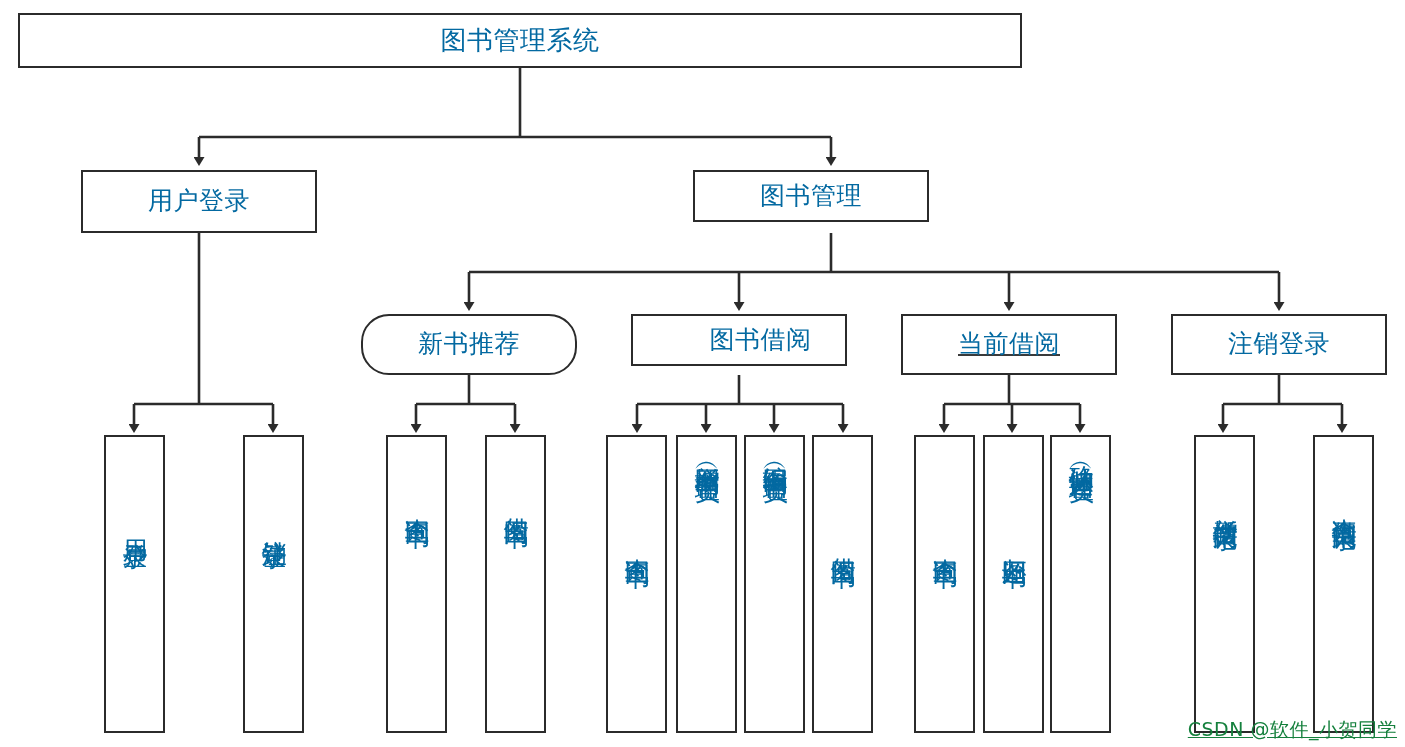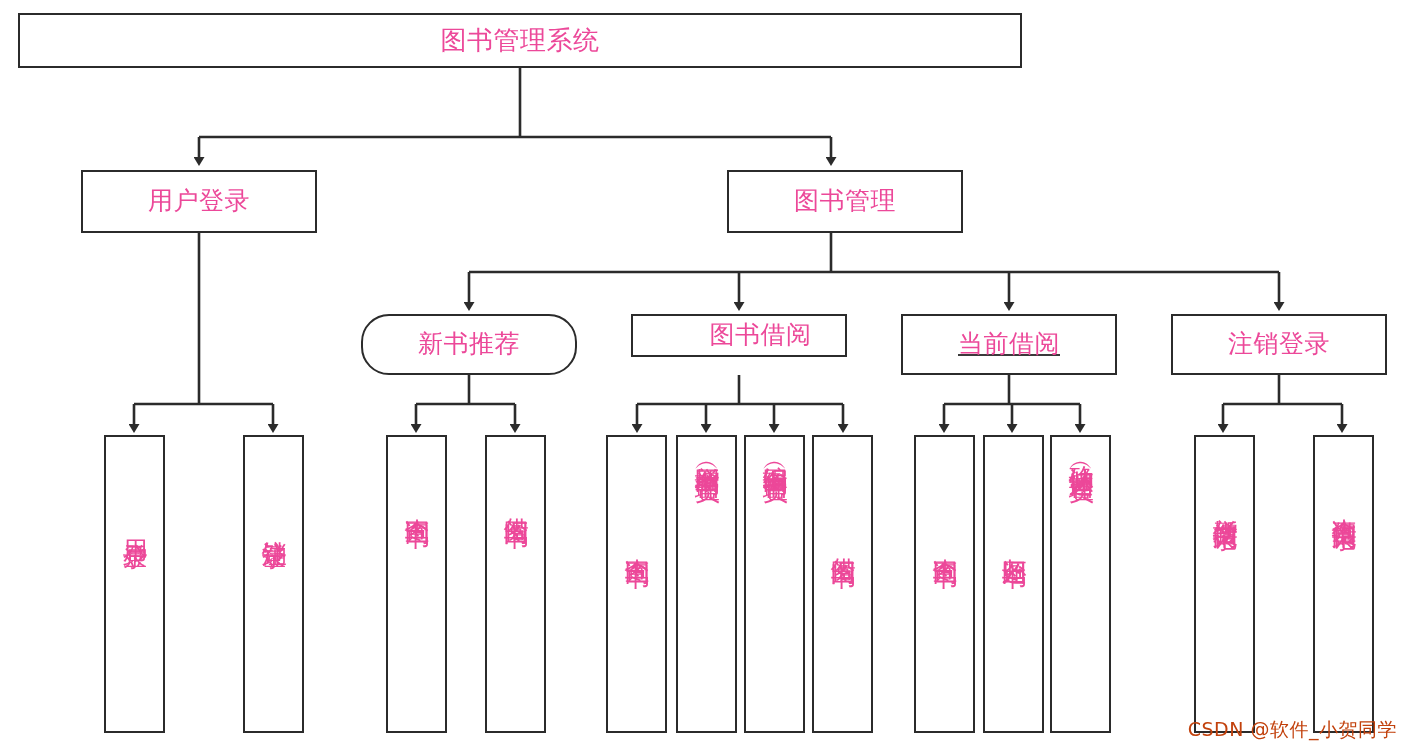--- a/index.html
+++ b/index.html
@@ -33,21 +33,21 @@
     background: #ffffff;
     display: flex;
     align-items: center;
     justify-content: center;
     color: #3a3a3a;
   }
   .node .node-label {
     display: block;
     text-align: center;
     line-height: 1.22;
-    color: #ec4899;
+    color: #0369a1;
   }
   
   .node.horiz .node-label {
     writing-mode: horizontal-tb;
     font-size: 25px;
     letter-spacing: 0.5px;
   }
   .node.root .node-label {
     font-size: 26px;
   }
@@ -71,23 +71,24 @@
     margin-top: 52px;
   }
   .node.vert.mid3 .node-label {
     margin-top: 92px;
   }
   #watermark {
     position: absolute;
     right: 8px;
     bottom: 4px;
     font-size: 19px;
-    color: #c2410c;
+    color: #15803d;
     letter-spacing: 0.5px;
     white-space: nowrap;
+    text-decoration: underline;
   }
 </style>
 </head>
 <body>
 
 <div id="diagram-canvas">
 
   <svg id="edge-layer" viewBox="0 0 1405 747" xmlns="http://www.w3.org/2000/svg">
     <defs>
       <marker id="arrow" markerWidth="9" markerHeight="11" refX="1" refY="5.5" orient="auto" markerUnits="userSpaceOnUse">
@@ -138,28 +139,28 @@
     </g>
   </svg>
 
   <div class="node horiz root" style="left:18px; top:13px; width:1004px; height:55px;">
     <span class="node-label">图书管理系统</span>
   </div>
 
   <div class="node horiz" style="left:81px; top:170px; width:236px; height:63px;">
     <span class="node-label">用户登录</span>
   </div>
-  <div class="node horiz" style="left:727px; top:170px; width:236px; height:63px;">
+  <div class="node horiz" style="left:693px; top:170px; width:236px; height:52px;">
     <span class="node-label">图书管理</span>
   </div>
 
   <div class="node horiz" style="left:361px; top:314px; width:216px; height:61px;border-radius:28px;">
     <span class="node-label">新书推荐</span>
   </div>
-  <div class="node horiz" style="left:631px; top:314px; width:216px; height:43px;padding-left:43px;">
+  <div class="node horiz" style="left:631px; top:314px; width:216px; height:52px;padding-left:43px;">
     <span class="node-label">图书借阅</span>
   </div>
   <div class="node horiz" style="left:901px; top:314px; width:216px; height:61px;text-decoration:underline;">
     <span class="node-label">当前借阅</span>
   </div>
   <div class="node horiz" style="left:1171px; top:314px; width:216px; height:61px;">
     <span class="node-label">注销登录</span>
   </div>
 
   <div class="node vert mid" style="left:104px; top:435px; width:61px; height:298px;">

